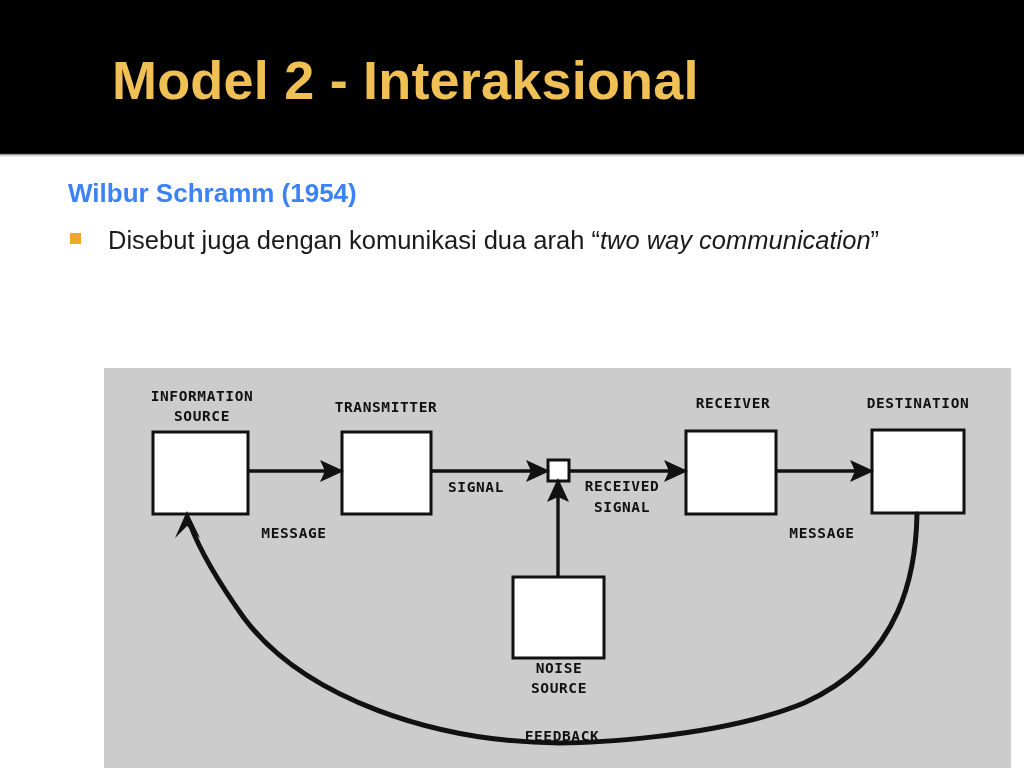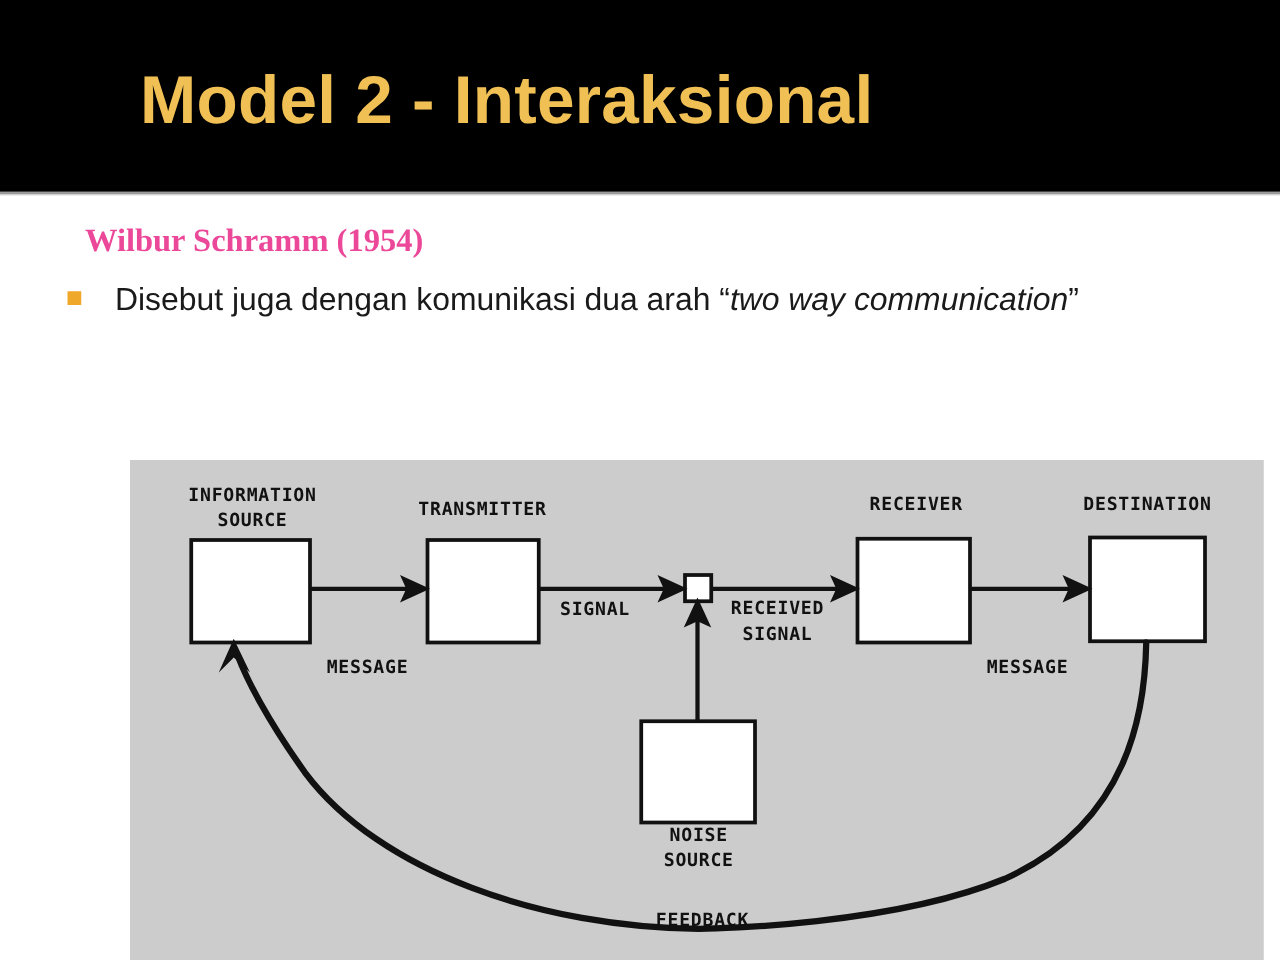--- a/index.html
+++ b/index.html
@@ -58,28 +58,27 @@
     line-height: 1.05;
   }
 
   
   .lead-line {
     position: absolute;
     left: 68px;
     top: 178px;
     font-size: 26px;
     font-weight: bold;
-    color: #ec4899;
+    color: #3b82f6;
     white-space: nowrap;
-    font-family: Liberation Serif, serif;
   }
 
   .bullets {
     position: absolute;
-    left: 50px;
+    left: 66px;
     top: 220px;
     width: 880px;
   }
   .bullet-row {
     position: relative;
     padding-left: 42px;
     margin-bottom: 2px;
   }
   .bullet-mark {
     position: absolute;

